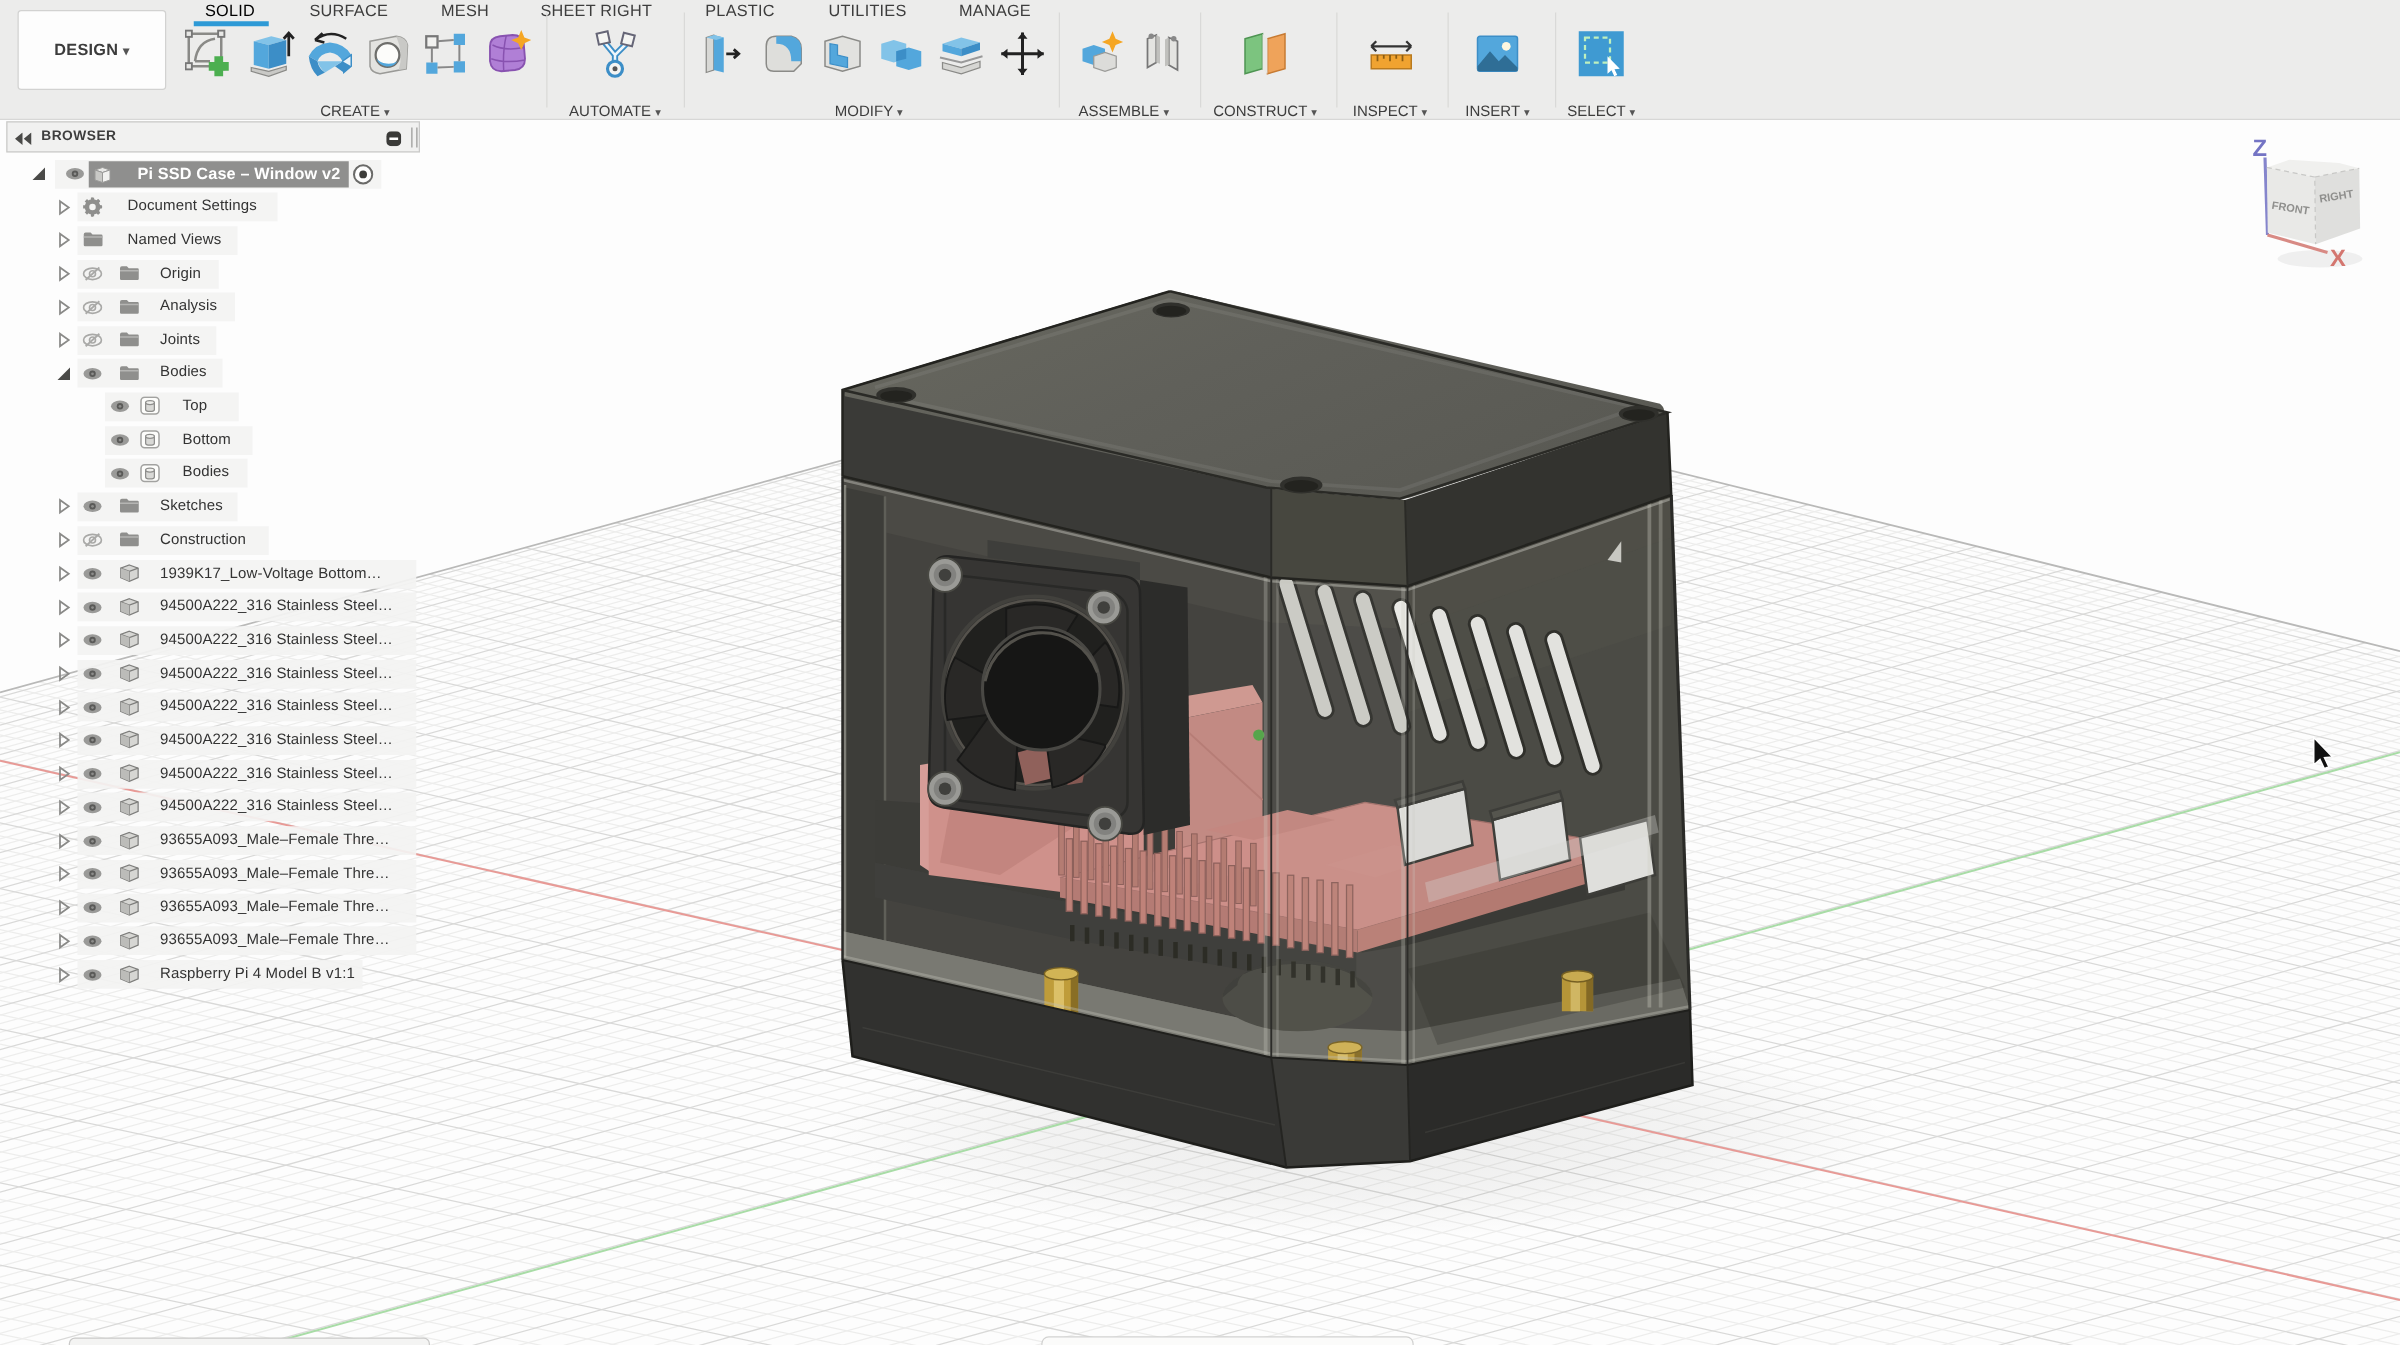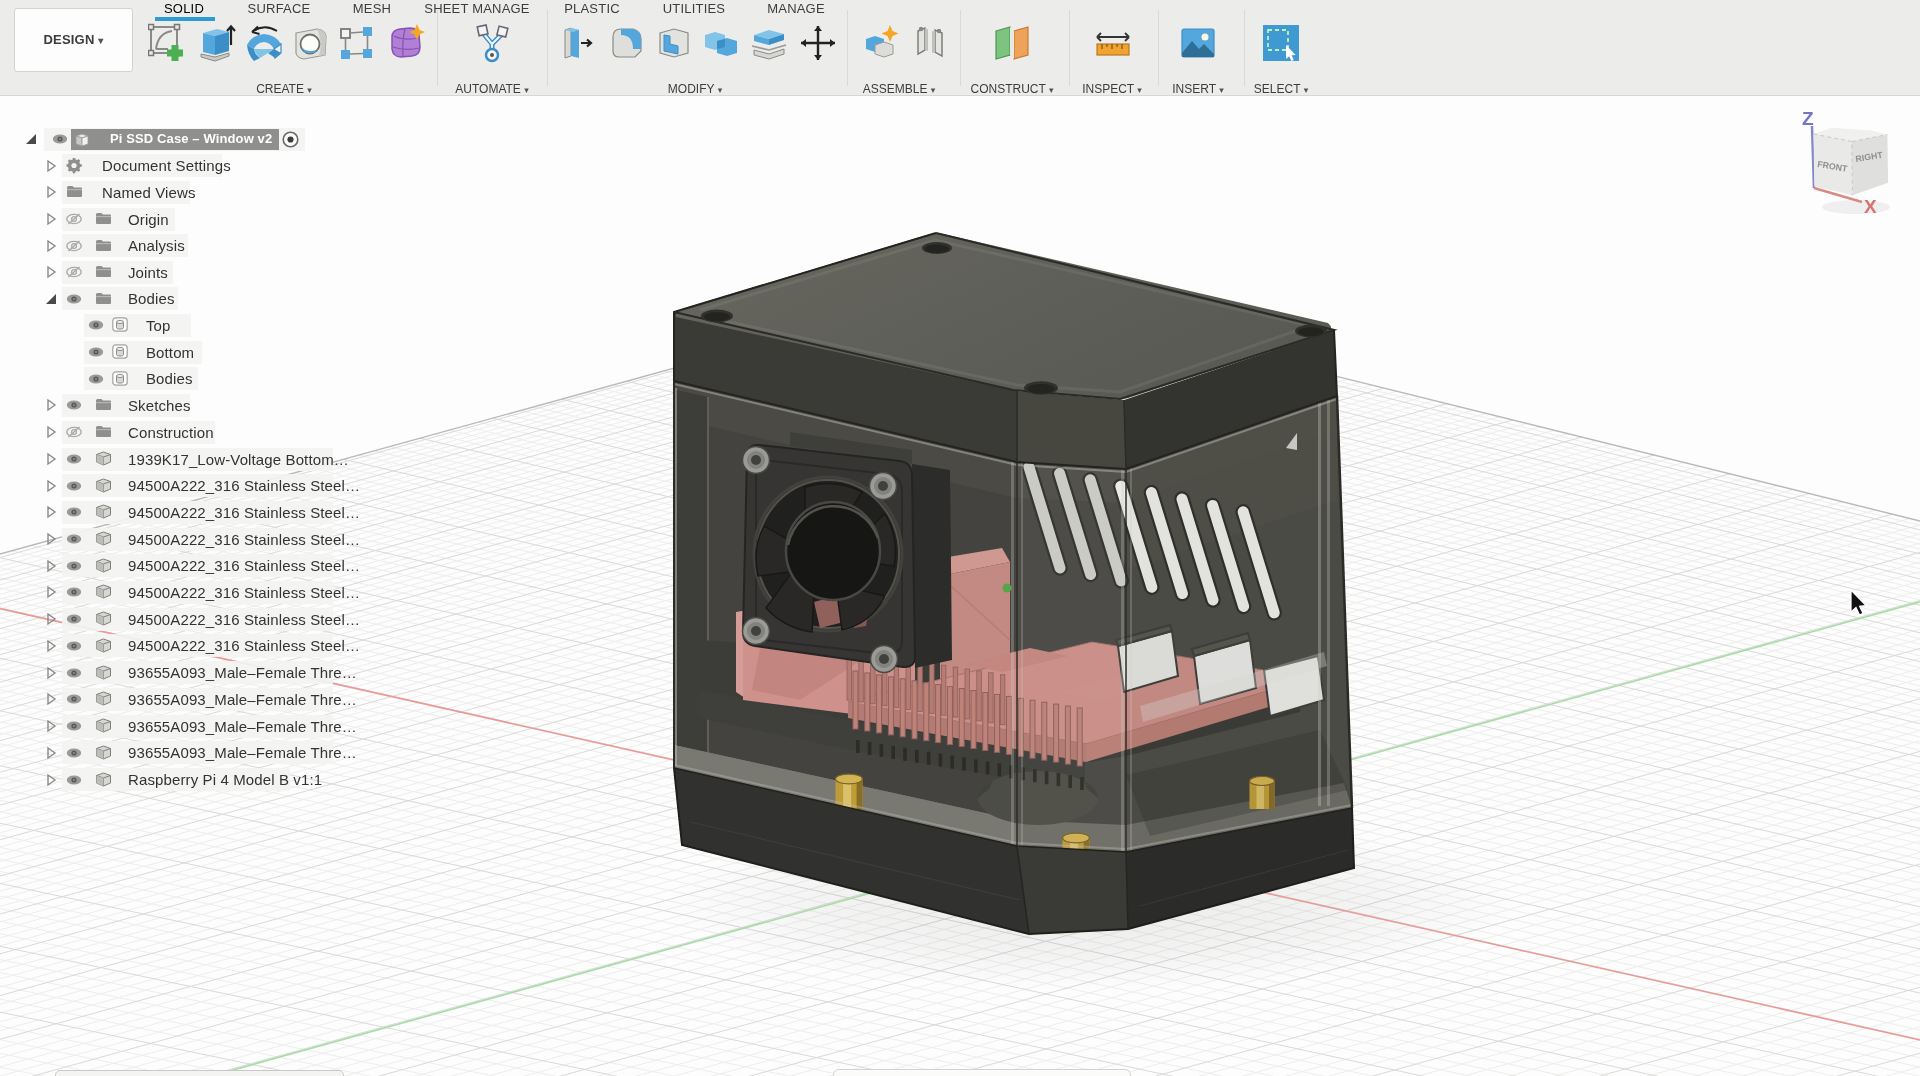--- a/index.html
+++ b/index.html
@@ -15,21 +15,21 @@
 .tbi{position:absolute;}
 .glabel{position:absolute;top:82px;transform:translateX(-50%);font-size:12px;color:#3d3d3d;white-space:nowrap;}
 .gcaret{font-size:9px;color:#555;}
 #browser{position:absolute;left:0;top:0;width:345px;height:800px;}
 #bheader{position:absolute;left:5px;top:97px;width:331px;height:25px;background:#f1f1f0;border:1px solid #c9c9c8;box-sizing:border-box;}
 #btitle{position:absolute;left:27px;top:5px;font-size:11px;font-weight:700;color:#3d3d3d;letter-spacing:0.4px;}
 #bgrip{position:absolute;right:1px;top:4px;width:3px;height:16px;border-left:1.5px solid #9a9a98;border-right:1.5px solid #9a9a98;}
 .brow{position:absolute;background:rgba(243,243,242,0.92);}
 .brow.sel{background:#8f8f8e;}
 .tico{position:absolute;}
-.btxt{position:absolute;font-size:15px;letter-spacing:0.12px;color:#333;white-space:nowrap;}
+.btxt{position:absolute;font-size:12px;letter-spacing:0.12px;color:#333;white-space:nowrap;}
 .broot{color:#fff;font-weight:700;font-size:13px;}
 #navbot{position:absolute;left:833px;top:1069px;width:296px;height:20px;background:#fbfbfa;border:1px solid #d2d2d1;border-radius:6px;}
 #tlbot{position:absolute;left:55px;top:1070px;width:287px;height:20px;background:#f4f4f3;border:1px solid #c9c9c8;border-radius:5px;}
 </style></head><body>
 <div id="stage">
 <svg id="cv" width="1920" height="1076" viewBox="0 0 1920 1076">
 <defs>
         <clipPath id="gclip">
           <polygon points="0,554 972,286 1920,521 1920,1076 0,1076"></polygon>
         </clipPath>
@@ -555,21 +555,21 @@
 <text x="1802" y="125" font-size="19" fill="#7474c4" font-weight="bold">Z</text>
 <text x="1864" y="213" font-size="19" fill="#d4766f" font-weight="bold">X</text>
 </g>
 <path d="M 1851 590 L 1851 612 L 1856 607.5 L 1859.5 615 L 1863 613.3 L 1859.6 606.2 L 1866 605.6 Z" fill="#111" stroke="#fff" stroke-width="1.2"></path>
 </svg>
 <div id="toolbar">
 <div id="designbtn">DESIGN <span class="dcaret">▾</span></div>
 <div class="tab act" style="left:184px">SOLID</div>
 <div class="tab" style="left:279px">SURFACE</div>
 <div class="tab" style="left:372px">MESH</div>
-<div class="tab" style="left:477px">SHEET MANAGE</div>
+<div class="tab" style="left:477px">SHEET RIGHT</div>
 <div class="tab" style="left:592px">PLASTIC</div>
 <div class="tab" style="left:694px">UTILITIES</div>
 <div class="tab" style="left:796px">MANAGE</div>
 <div id="tabbar"></div>
 <div class="tsep" style="left:437px"></div>
 <div class="tsep" style="left:547px"></div>
 <div class="tsep" style="left:847px"></div>
 <div class="tsep" style="left:960px"></div>
 <div class="tsep" style="left:1069px"></div>
 <div class="tsep" style="left:1158px"></div>
@@ -691,20 +691,31 @@
 <div class="glabel" style="left:284px">CREATE <span class="gcaret">▾</span></div>
 <div class="glabel" style="left:492px">AUTOMATE <span class="gcaret">▾</span></div>
 <div class="glabel" style="left:695px">MODIFY <span class="gcaret">▾</span></div>
 <div class="glabel" style="left:899px">ASSEMBLE <span class="gcaret">▾</span></div>
 <div class="glabel" style="left:1012px">CONSTRUCT <span class="gcaret">▾</span></div>
 <div class="glabel" style="left:1112px">INSPECT <span class="gcaret">▾</span></div>
 <div class="glabel" style="left:1198px">INSERT <span class="gcaret">▾</span></div>
 <div class="glabel" style="left:1281px">SELECT <span class="gcaret">▾</span></div>
 </div>
 <div id="browser">
+<div id="bheader">
+        <svg width="14" height="10" style="position:absolute;left:6px;top:8px" viewBox="0 0 14 10">
+          <path d="M 6 0 L 6 10 L 0 5 Z M 13 0 L 13 10 L 7 5 Z" fill="#4a4a48"></path>
+        </svg>
+        <span id="btitle">BROWSER</span>
+        <svg width="12" height="12" style="position:absolute;right:14px;top:7px" viewBox="0 0 12 12">
+          <rect x="0" y="0" width="12" height="12" rx="4" fill="#3a3a38"></rect>
+          <rect x="2.5" y="5" width="7" height="2" fill="#fff"></rect>
+        </svg>
+        <div id="bgrip"></div>
+      </div>
 <div class="brow" style="left:44px;top:127.5px;width:261px;height:23.0px"></div>
 <div class="brow sel" style="left:71px;top:128.5px;width:208px;height:21.0px"></div>
 <svg class="tico" style="left:24px;top:132.0px" width="14" height="14" viewBox="0 0 14 14">
         <path d="M 2 12 L 12 12 L 12 2 Z" fill="#4a4a48"></path>
       </svg>
 <svg class="tico" style="left:52px;top:133.0px" width="16" height="12" viewBox="0 0 16 12">
         <ellipse cx="8" cy="6" rx="7.2" ry="4.6" fill="#9a9a98"></ellipse>
         <circle cx="8" cy="6" r="2.6" fill="#5a5a58"></circle>
         <circle cx="8" cy="6" r="1.1" fill="#8d8d8b"></circle>
       </svg>

